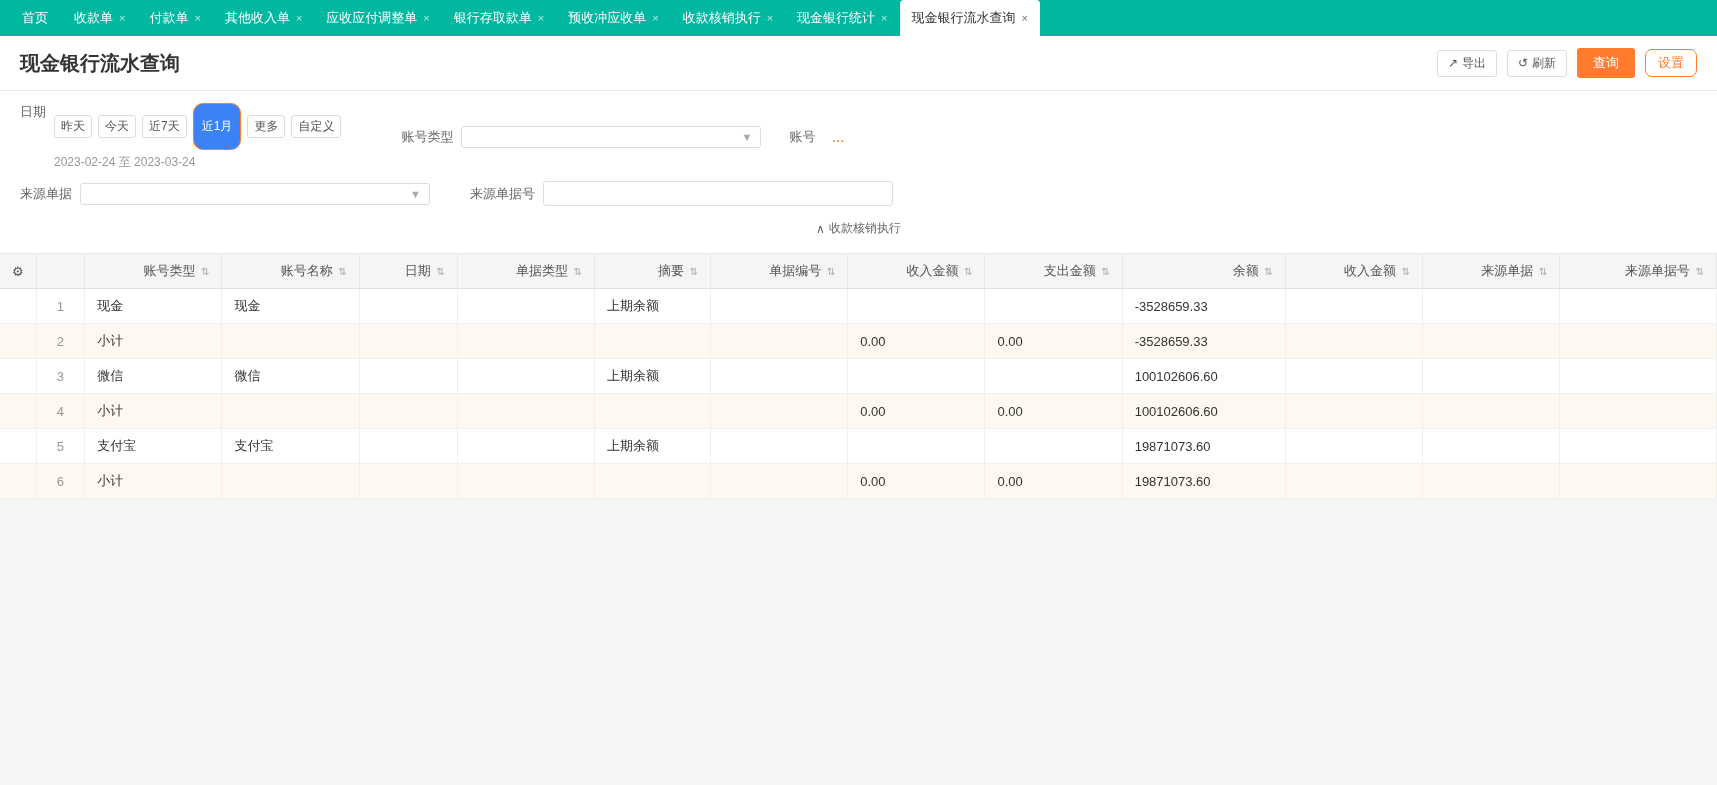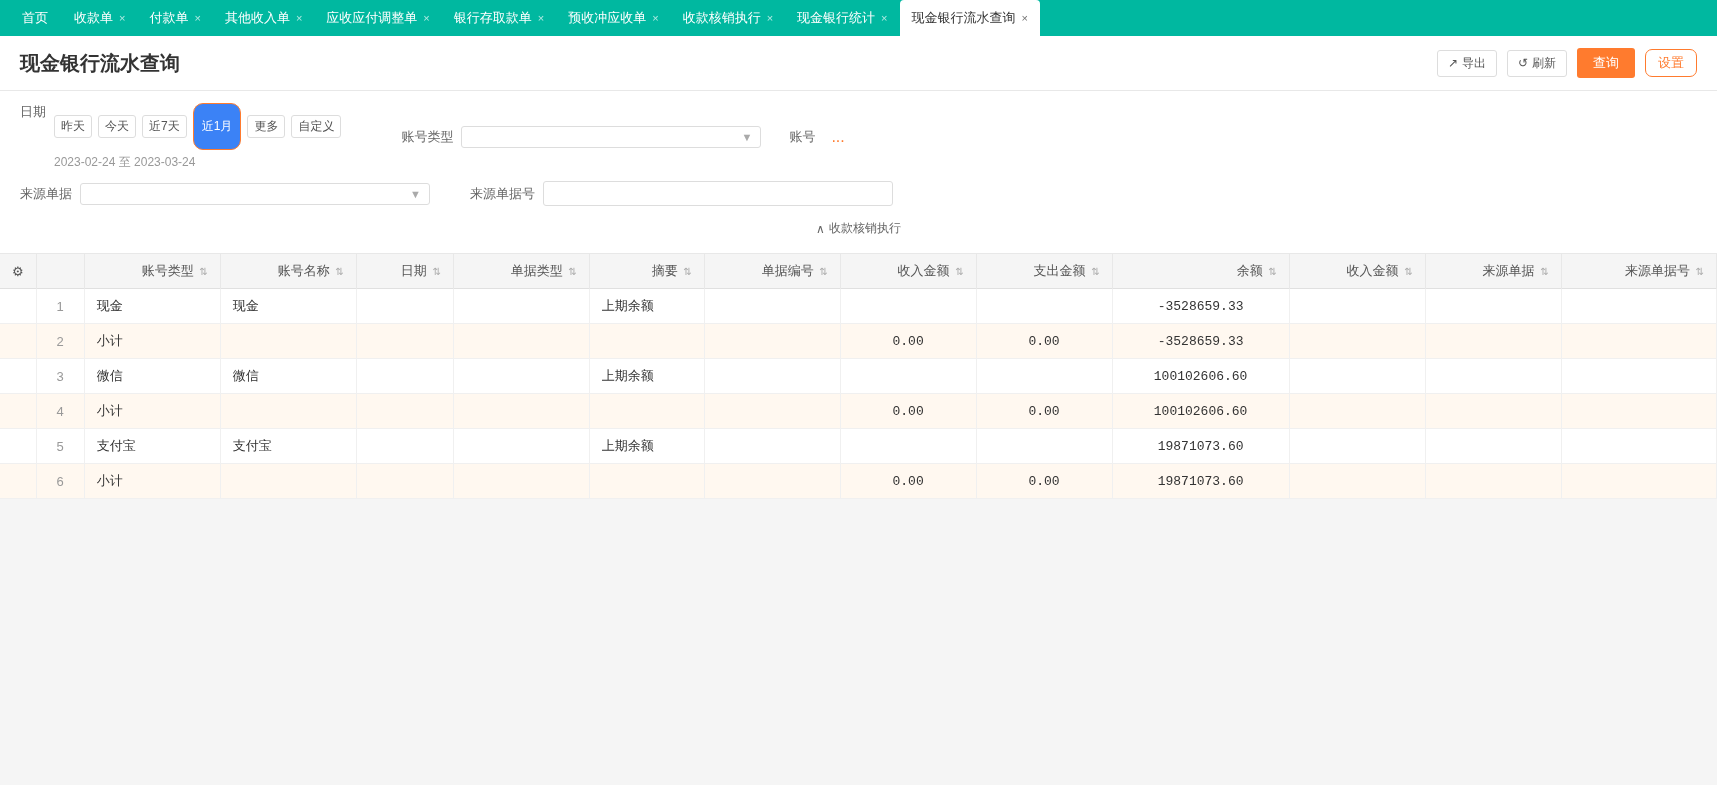--- a/index.html
+++ b/index.html
@@ -212,22 +212,21 @@
     tbody tr.subtotal {
       background: #fff8f0;
     }
     tbody td {
       padding: 8px 12px;
       color: #333;
       border-right: 1px solid #f0f0f0;
       white-space: nowrap;
     }
     tbody td.num-col {
-      text-align: center;
-      font-family: Liberation Mono, monospace;
+      text-align: left;
     }
     .row-num {
       color: #999;
       text-align: center;
     }
     .gear-col {
       text-align: center;
       width: 36px;
     }
   </style>

